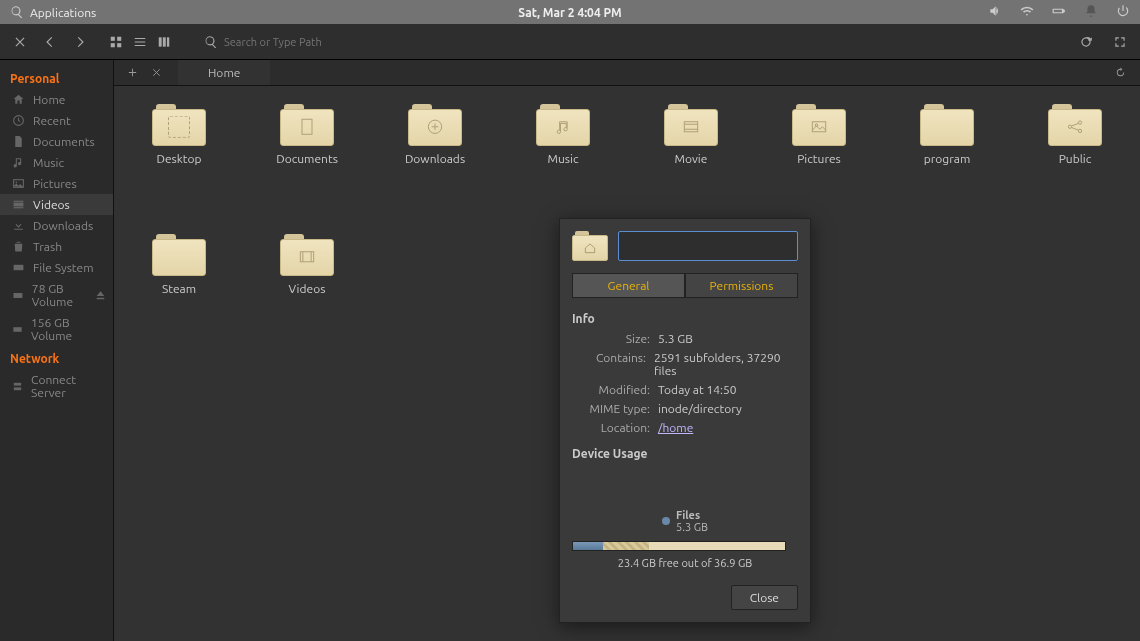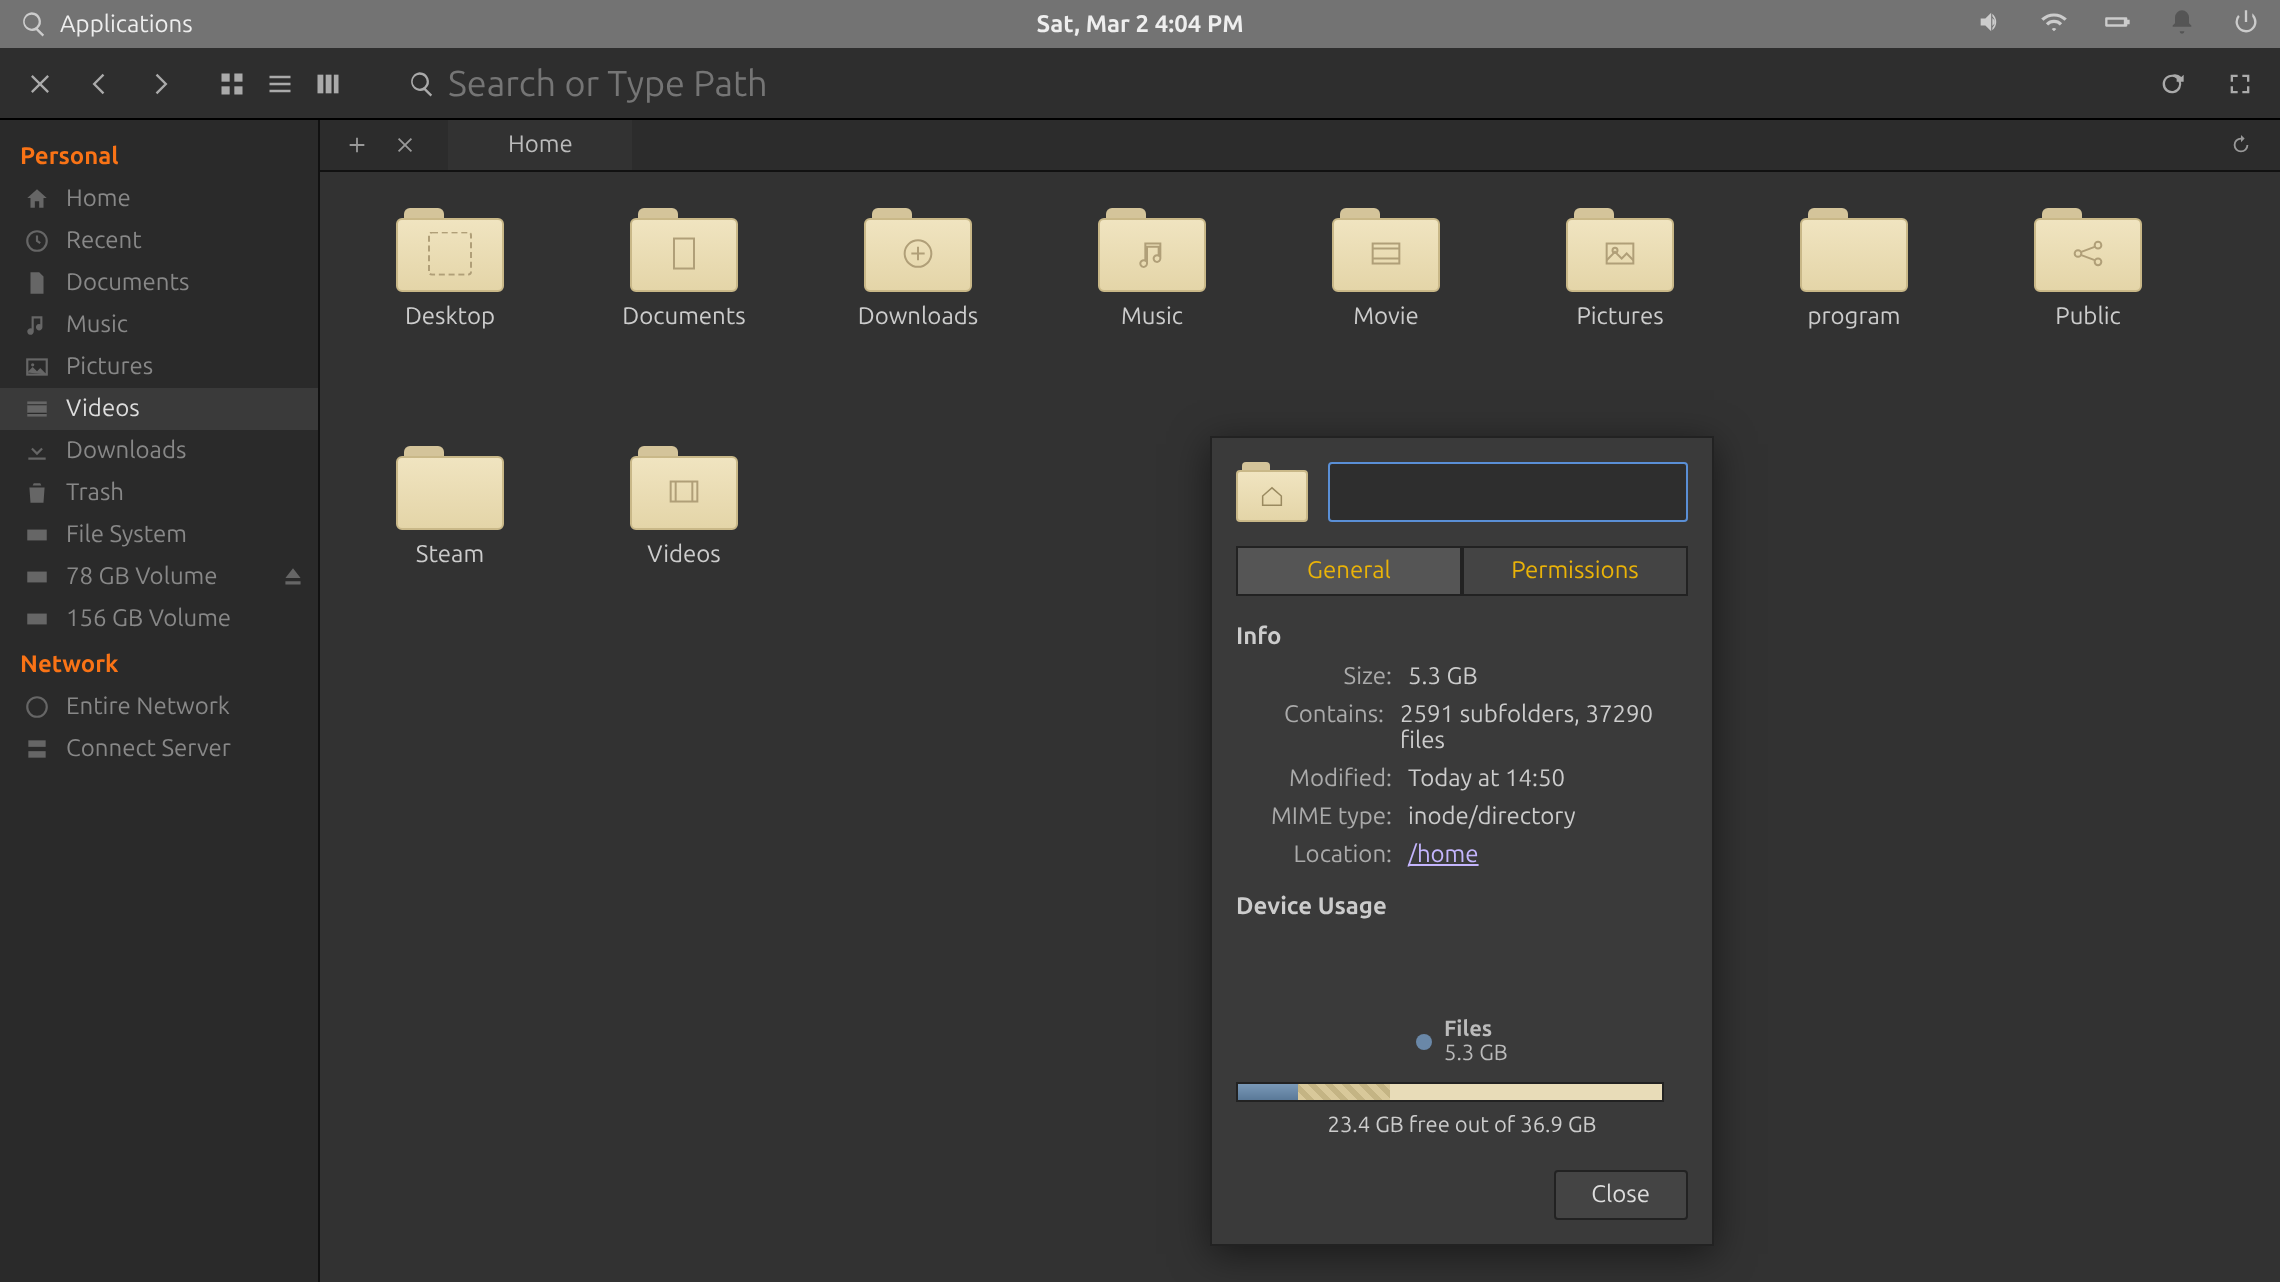--- a/index.html
+++ b/index.html
@@ -12,21 +12,21 @@
 .panel .right { margin-left: auto; display: flex; align-items: center; gap: 18px; }
 .panel svg { width: 14px; height: 14px; fill: #ccc; }
 .panel .muted svg { fill: #555; }
 
 
 .toolbar { height: 36px; background: #2e2e2e; display: flex; align-items: center; padding: 0 10px; gap: 10px; border-bottom: 1px solid #000; }
 .toolbar .tbtn { width: 20px; height: 20px; display: flex; align-items: center; justify-content: center; cursor: pointer; }
 .toolbar svg { width: 14px; height: 14px; fill: #aaa; }
 .toolbar .views { display: flex; gap: 4px; margin-left: 6px; }
 .toolbar .search { display: flex; align-items: center; gap: 6px; margin-left: 20px; color: #555; }
-.toolbar .search input { background: transparent; border: none; outline: none; color: #888; font-size: 18px; width: 200px; }
+.toolbar .search input { background: transparent; border: none; outline: none; color: #888; font-size: 11px; width: 200px; }
 .toolbar .right { margin-left: auto; display: flex; gap: 14px; }
 
 
 .body { display: flex; height: calc(641px - 24px - 36px); }
 
 
 .sidebar { width: 160px; background: #2a2a2a; border-right: 1px solid #111; font-size: 12px; padding-top: 6px; position: relative; }
 .sidebar .section { color: #f97316; padding: 6px 10px 4px; font-weight: 600; }
 .sidebar .item { display: flex; align-items: center; gap: 8px; padding: 4px 12px; color: #888; cursor: pointer; }
 .sidebar .item.active { background: #3a3a3a; color: #ddd; }
@@ -35,21 +35,21 @@
 
 
 .main { flex: 1; background: #323232; display: flex; flex-direction: column; position: relative; }
 .tabbar { height: 26px; background: #2c2c2c; display: flex; align-items: center; padding-left: 6px; border-bottom: 1px solid #111; }
 .tabbar .tbtn { width: 24px; height: 24px; display: flex; align-items: center; justify-content: center; cursor: pointer; }
 .tabbar svg { width: 11px; height: 11px; fill: #999; }
 .tabbar .tab { padding: 0 30px; height: 100%; display: flex; align-items: center; background: #323232; font-size: 12px; color: #bbb; margin-left: 10px; }
 .tabbar .history { margin-left: auto; margin-right: 8px; }
 
 
-.grid { padding: 18px 10px; display: grid; grid-template-columns: repeat(8, 110px); grid-auto-rows: 112px; gap: 7px; justify-content: start; }
+.grid { padding: 18px 10px; display: grid; grid-template-columns: repeat(8, 110px); grid-auto-rows: 112px; gap: 18px; justify-content: start; }
 .folder { display: flex; flex-direction: column; align-items: center; gap: 6px; cursor: pointer; }
 .folder-icon { width: 54px; height: 42px; position: relative; }
 .folder-icon::before { content: ""; position: absolute; top: 0; left: 4px; width: 20px; height: 8px; background: #d4c49a; border-radius: 3px 3px 0 0; }
 .folder-icon::after { content: ""; position: absolute; top: 5px; left: 0; right: 0; bottom: 0; background: linear-gradient(#f0e4c0, #e4d5a8); border-radius: 3px; border: 1px solid #c9b888; }
 .folder .glyph { position: absolute; top: 50%; left: 50%; transform: translate(-50%, -42%); z-index: 2; width: 22px; height: 22px; display:flex;align-items:center;justify-content:center;}
 .folder .glyph svg { width: 20px; height: 20px; fill: none; stroke: #b09f78; stroke-width: 1.2; }
 .folder .glyph.dash { border: 1.2px dashed #b09f78; border-radius:2px;}
 .folder-label { font-size: 12px; color: #ccc; }
 
 
@@ -244,26 +244,20 @@
     <div class="item">
         <svg viewBox="0 0 24 24">
           <rect x="3" y="7" width="18" height="10"></rect>
         </svg>
         <span>156 GB Volume</span>
       </div>
 
     <div class="section">Network</div>
     <div class="item">
         <svg viewBox="0 0 24 24">
-          <circle cx="12" cy="12" r="9" fill="none" stroke="#666" stroke-width="2"></circle>
-        </svg>
-        <span>Entire Network</span>
-      </div>
-    <div class="item">
-        <svg viewBox="0 0 24 24">
           <rect x="4" y="4" width="16" height="6"></rect>
           <rect x="4" y="14" width="16" height="6"></rect>
         </svg>
         <span>Connect Server</span>
       </div>
   </div>
 
   <div class="main">
     <div class="tabbar">
       <div class="tbtn">

